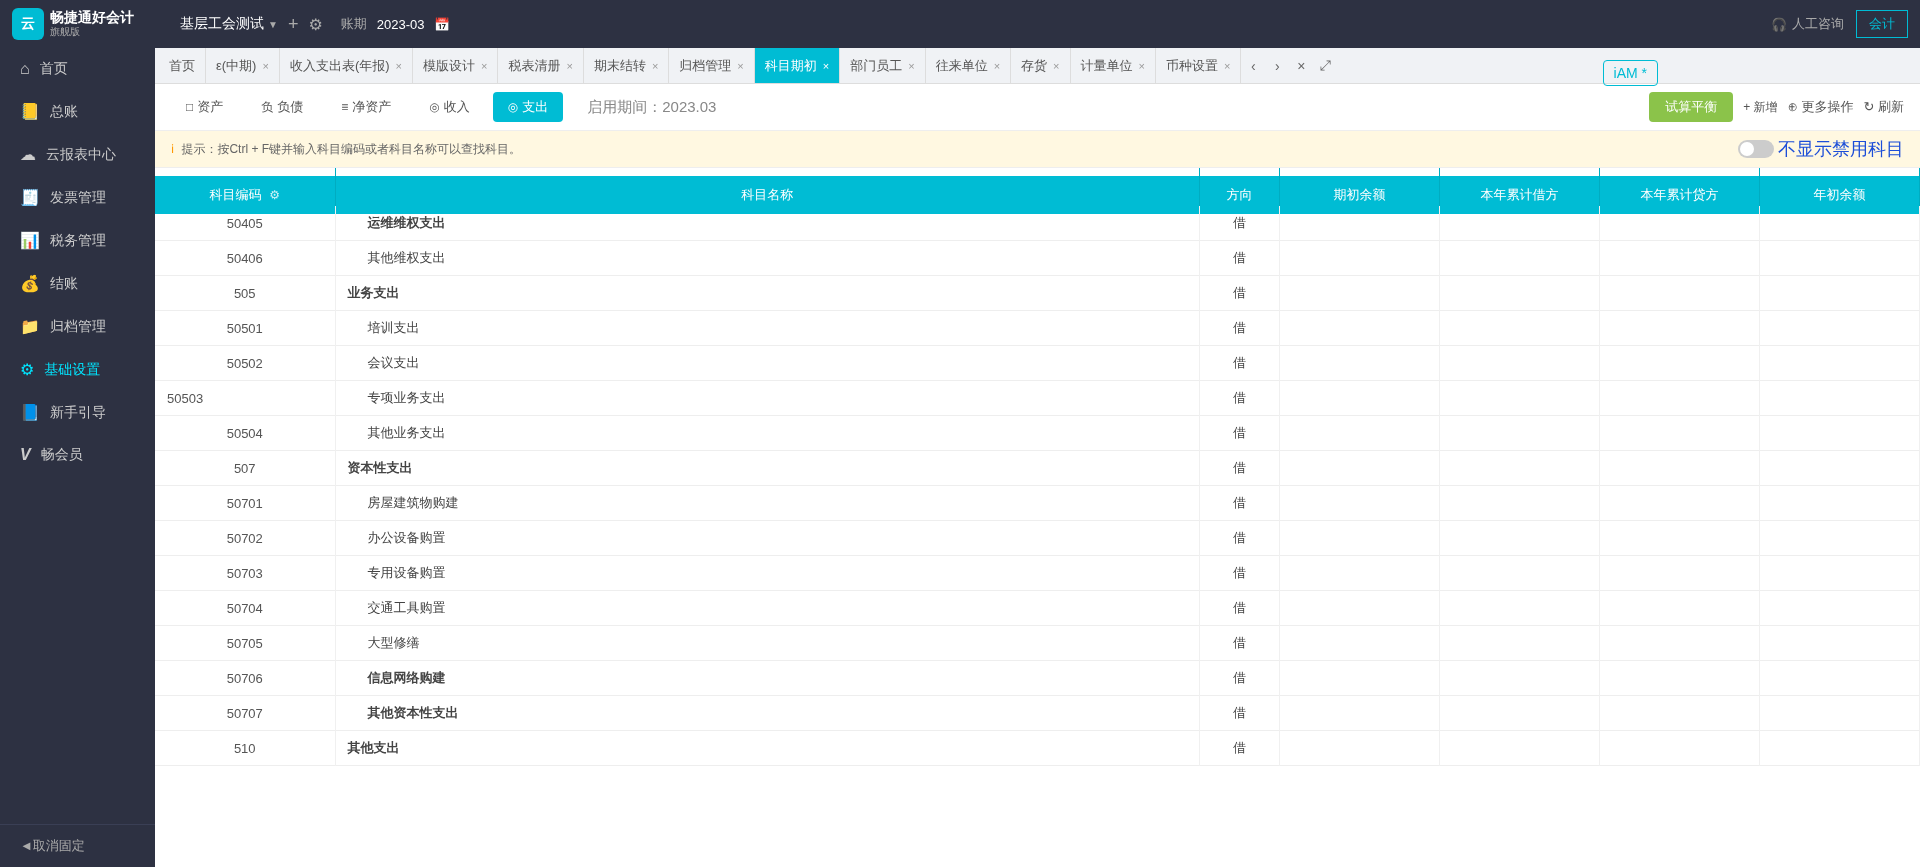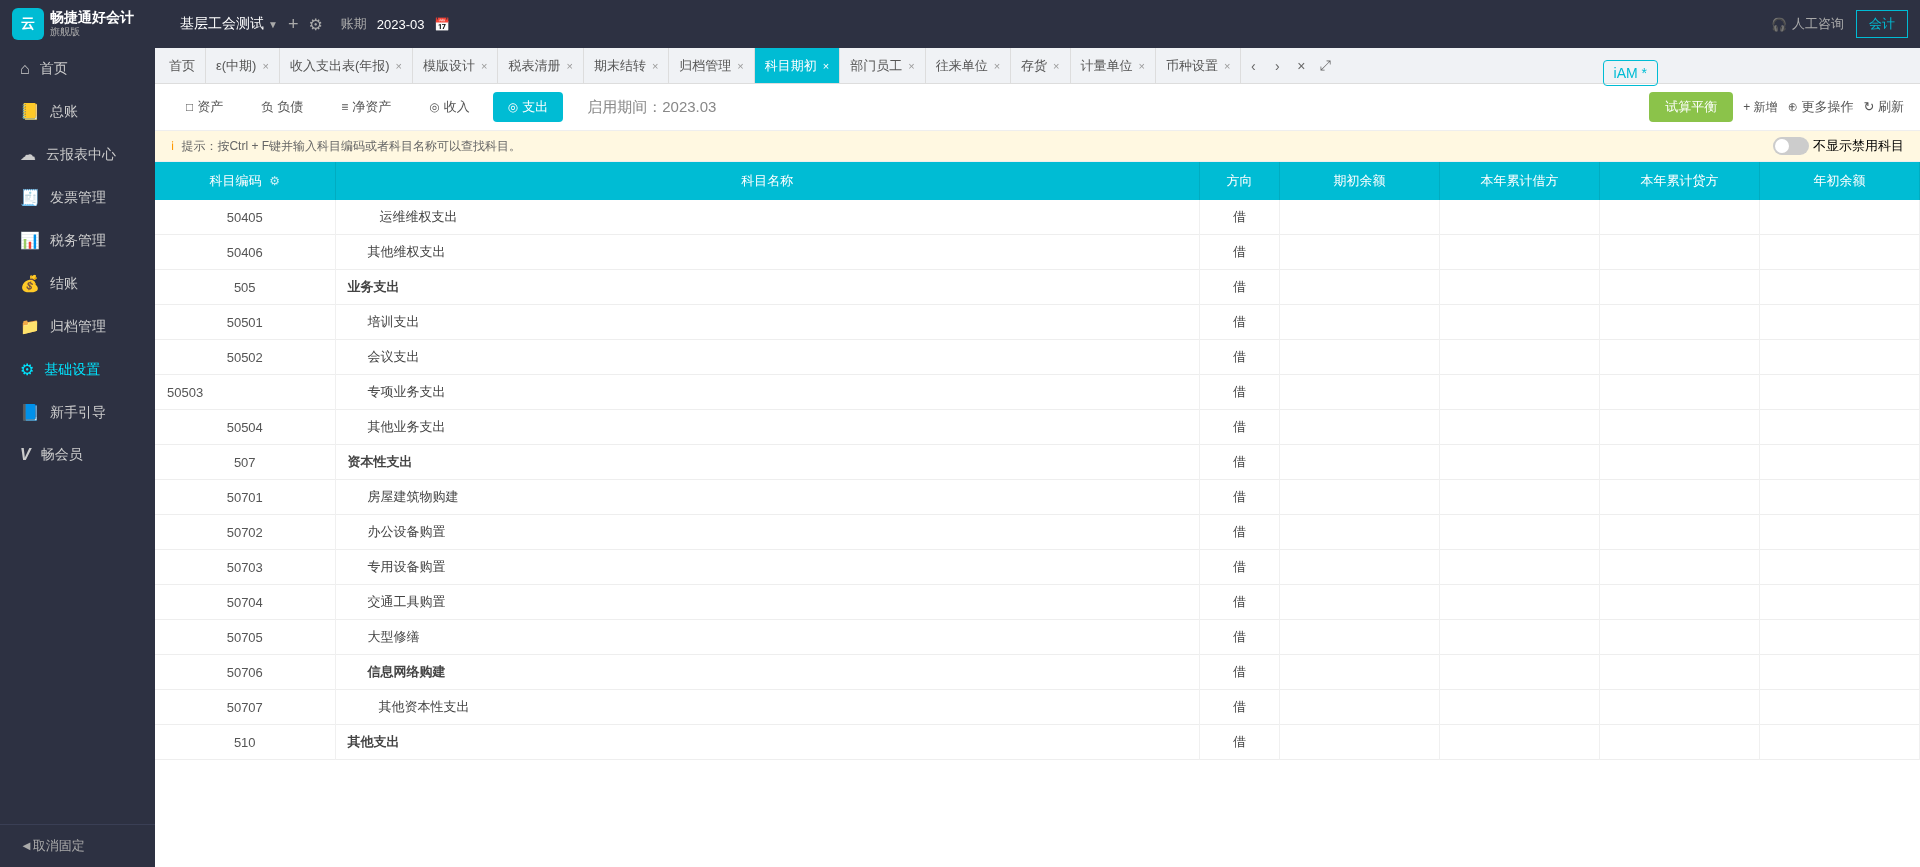--- a/index.html
+++ b/index.html
@@ -211,22 +211,22 @@
       justify-content: space-between;
       font-size: 12px;
       color: #666;
       border-bottom: 1px solid #eee;
     }
     .hint-icon { color: #ff9800; margin-right: 4px; }
     .toggle-disabled {
       display: flex;
       align-items: center;
       gap: 4px;
-      font-size: 13px;
-      color: #000000;
+      font-size: 18px;
+      color: #1d4ed8;
     }
     .toggle-switch {
       width: 36px; height: 18px;
       background: #ccc;
       border-radius: 9px;
       position: relative;
       cursor: pointer;
     }
     .toggle-switch::after {
       content: '';
@@ -251,21 +251,21 @@
     }
     .data-table thead th {
       background: #00bcd4;
       color: white;
       padding: 10px 12px;
       text-align: center;
       font-weight: normal;
       border-right: 1px solid #00acc1;
       white-space: nowrap;
       position: sticky;
-      top: 0;
+      top: 8px;
     }
     .data-table tbody tr {
       border-bottom: 1px solid #eee;
     }
     .data-table tbody td {
       padding: 8px 12px;
       text-align: center;
       color: #444;
       border-right: 1px solid #f0f0f0;
     }
@@ -487,21 +487,21 @@
             <th style="width:80px;">方向</th>
             <th style="width:160px;">期初余额</th>
             <th style="width:160px;">本年累计借方</th>
             <th style="width:160px;">本年累计贷方</th>
             <th style="width:160px;">年初余额</th>
           </tr>
         </thead>
         <tbody id="table-body">
         <tr>
       <td style="text-align:center;">50405</td>
-      <td style="padding-left:44px;font-weight:normal">运维维权支出</td>
+      <td style="padding-left:32px;font-weight:bold">运维维权支出</td>
       <td>借</td>
       <td></td>
       <td></td>
       <td></td>
       <td></td>
     </tr>
             <tr>
       <td style="text-align:center;">50406</td>
       <td style="padding-left:32px;font-weight:normal">其他维权支出</td>
       <td>借</td>
@@ -613,21 +613,21 @@
       <td style="text-align:center;">50706</td>
       <td style="padding-left:32px;font-weight:bold">信息网络购建</td>
       <td>借</td>
       <td></td>
       <td></td>
       <td></td>
       <td></td>
     </tr>
             <tr>
       <td style="text-align:center;">50707</td>
-      <td style="padding-left:43px;font-weight:normal">其他资本性支出</td>
+      <td style="padding-left:32px;font-weight:bold">其他资本性支出</td>
       <td>借</td>
       <td></td>
       <td></td>
       <td></td>
       <td></td>
     </tr>
             <tr>
       <td style="text-align:center;">510</td>
       <td style="padding-left:12px;font-weight:bold">其他支出</td>
       <td>借</td>

